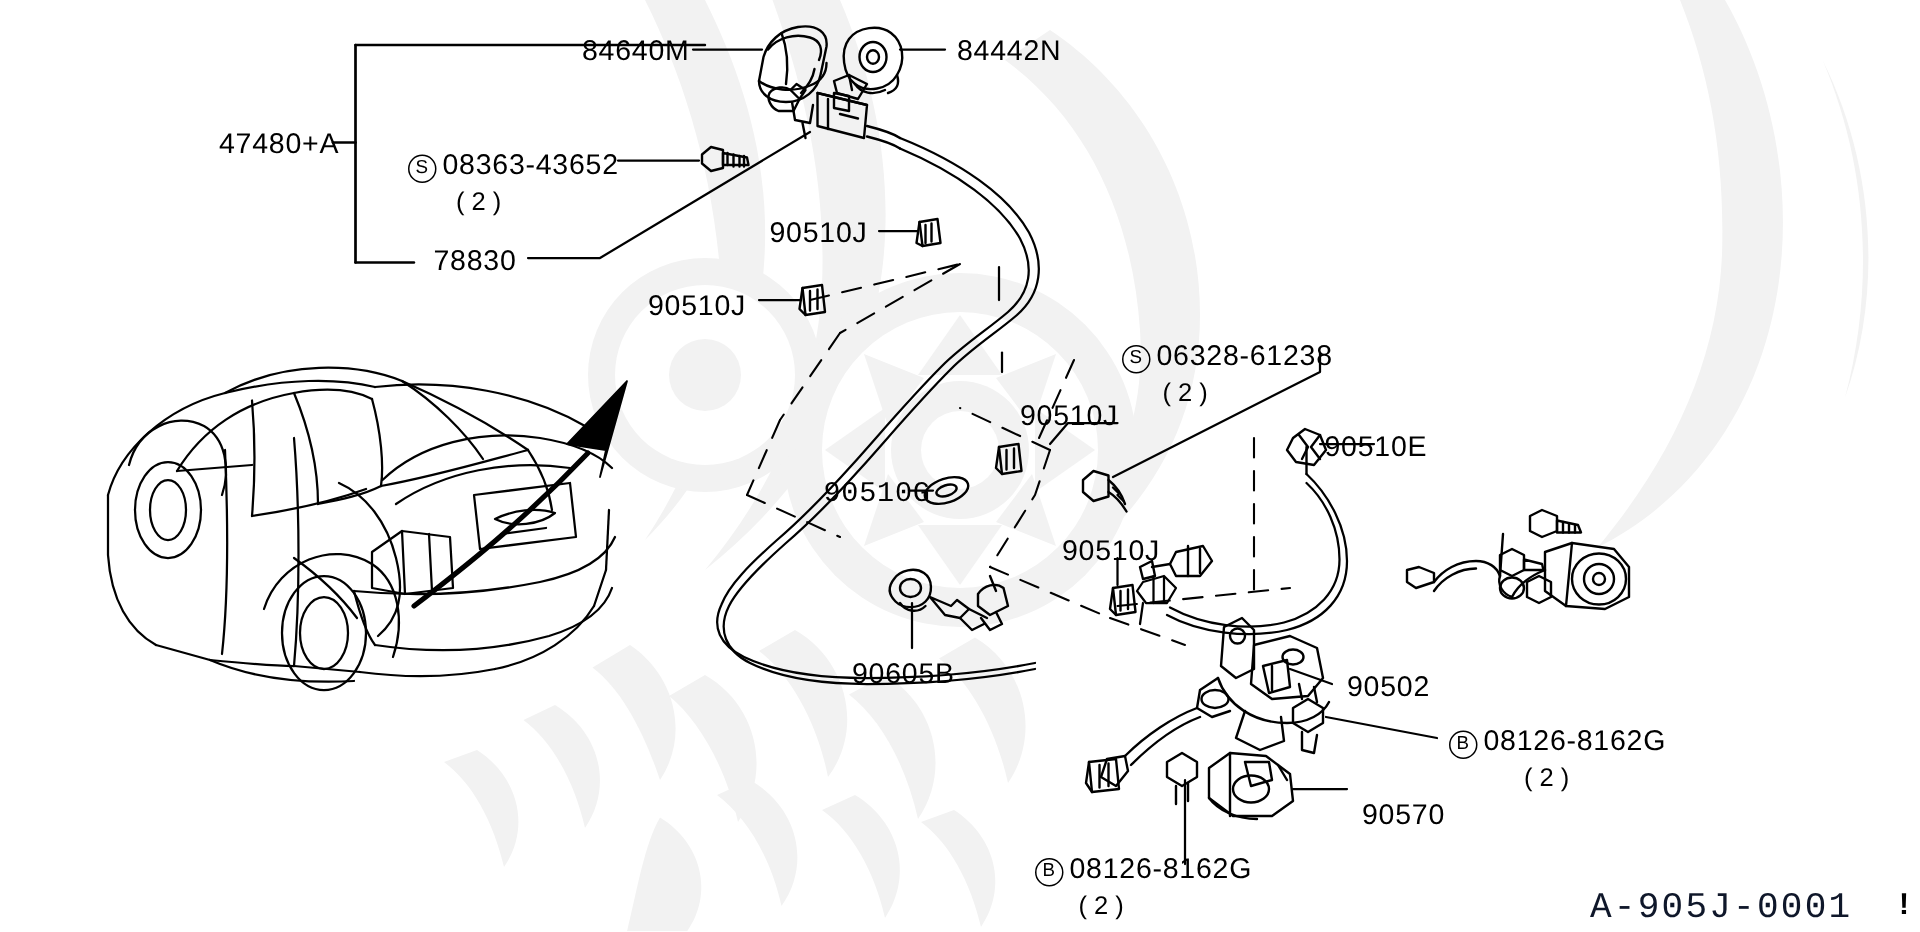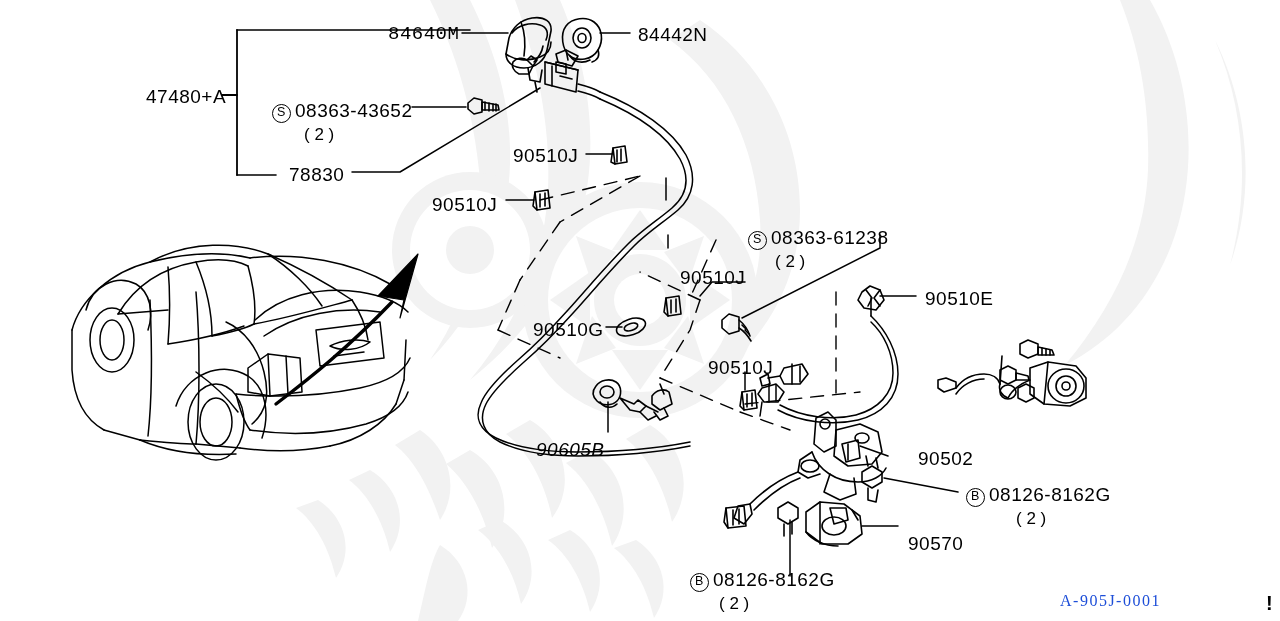--- a/index.html
+++ b/index.html
@@ -42,25 +42,25 @@
     position:absolute;
     z-index:3;
     color:#000000;
     font-size:17px;
     white-space:nowrap;
     font-family:"Liberation Sans","DejaVu Sans",sans-serif;
   }
   .code-ref{
     position:absolute;
     z-index:3;
-    color:#1d4ed8;
-    font-size:16px;
+    color:#0f172a;
+    font-size:24px;
     letter-spacing:1.5px;
     white-space:nowrap;
-    font-family:Liberation Serif, serif;
+    font-family:Liberation Mono, monospace;
   }
   .edge-mark{
     position:absolute;
     z-index:3;
     color:#000000;
     font-size:20px;
     font-weight:bold;
     white-space:nowrap;
   }
   
@@ -445,53 +445,53 @@
       <path d="M606 327 L622 327"></path>
       <path d="M745 372 L745 390"></path>
       <path d="M608 432 L608 402"></path>
       <path d="M888 456 L860 446"></path>
       <path d="M958 492 L884 478"></path>
       <path d="M898 526 L862 526"></path>
       <path d="M790 576 L790 520"></path>
     </g>
   </svg>
 
-  <div class="lbl" style="left:388px; top:25px;font-family:Liberation Mono, monospace;">84640M</div>
+  <div class="lbl" style="left:388px; top:25px;">84640M</div>
 
   <div class="lbl" style="left:638px; top:25px;">84442N</div>
 
   <div class="lbl" style="left:146px; top:87px;">47480+A</div>
 
   <div class="lbl" style="left:272px; top:101px;">
     <span class="badge">S</span><span>08363-43652</span>
   </div>
   <div class="qty" style="left:304px; top:125px;">( 2 )</div>
 
   <div class="lbl" style="left:289px; top:165px;">78830</div>
 
   <div class="lbl" style="left:513px; top:146px;">90510J</div>
 
   <div class="lbl" style="left:432px; top:195px;">90510J</div>
 
   <div class="lbl" style="left:748px; top:228px;">
-    <span class="badge">S</span><span>08363-61238</span>
+    <span class="badge">S</span><span>06328-61238</span>
   </div>
   <div class="qty" style="left:775px; top:252px;">( 2 )</div>
 
   <div class="lbl" style="left:680px; top:268px;">90510J</div>
 
-  <div class="lbl" style="left:925px; top:289px;">90510E</div>
-
-  <div class="lbl" style="left:533px; top:320px;">90510G</div>
+  <div class="lbl" style="left:883px; top:289px;">90510E</div>
+
+  <div class="lbl" style="left:549px; top:320px;font-family:Liberation Mono, monospace;">90510G</div>
 
   <div class="lbl" style="left:708px; top:358px;">90510J</div>
 
-  <div class="lbl" style="left:536px; top:440px;font-style:italic;">90605B</div>
-
-  <div class="lbl" style="left:898px; top:449px;margin-left:20px;">90502</div>
+  <div class="lbl" style="left:568px; top:440px;">90605B</div>
+
+  <div class="lbl" style="left:898px; top:449px;">90502</div>
 
   <div class="lbl" style="left:966px; top:485px;">
     <span class="badge">B</span><span>08126-8162G</span>
   </div>
   <div class="qty" style="left:1016px; top:509px;">( 2 )</div>
 
   <div class="lbl" style="left:908px; top:520px;margin-top:14px;">90570</div>
 
   <div class="lbl" style="left:690px; top:570px;">
     <span class="badge">B</span><span>08126-8162G</span>

